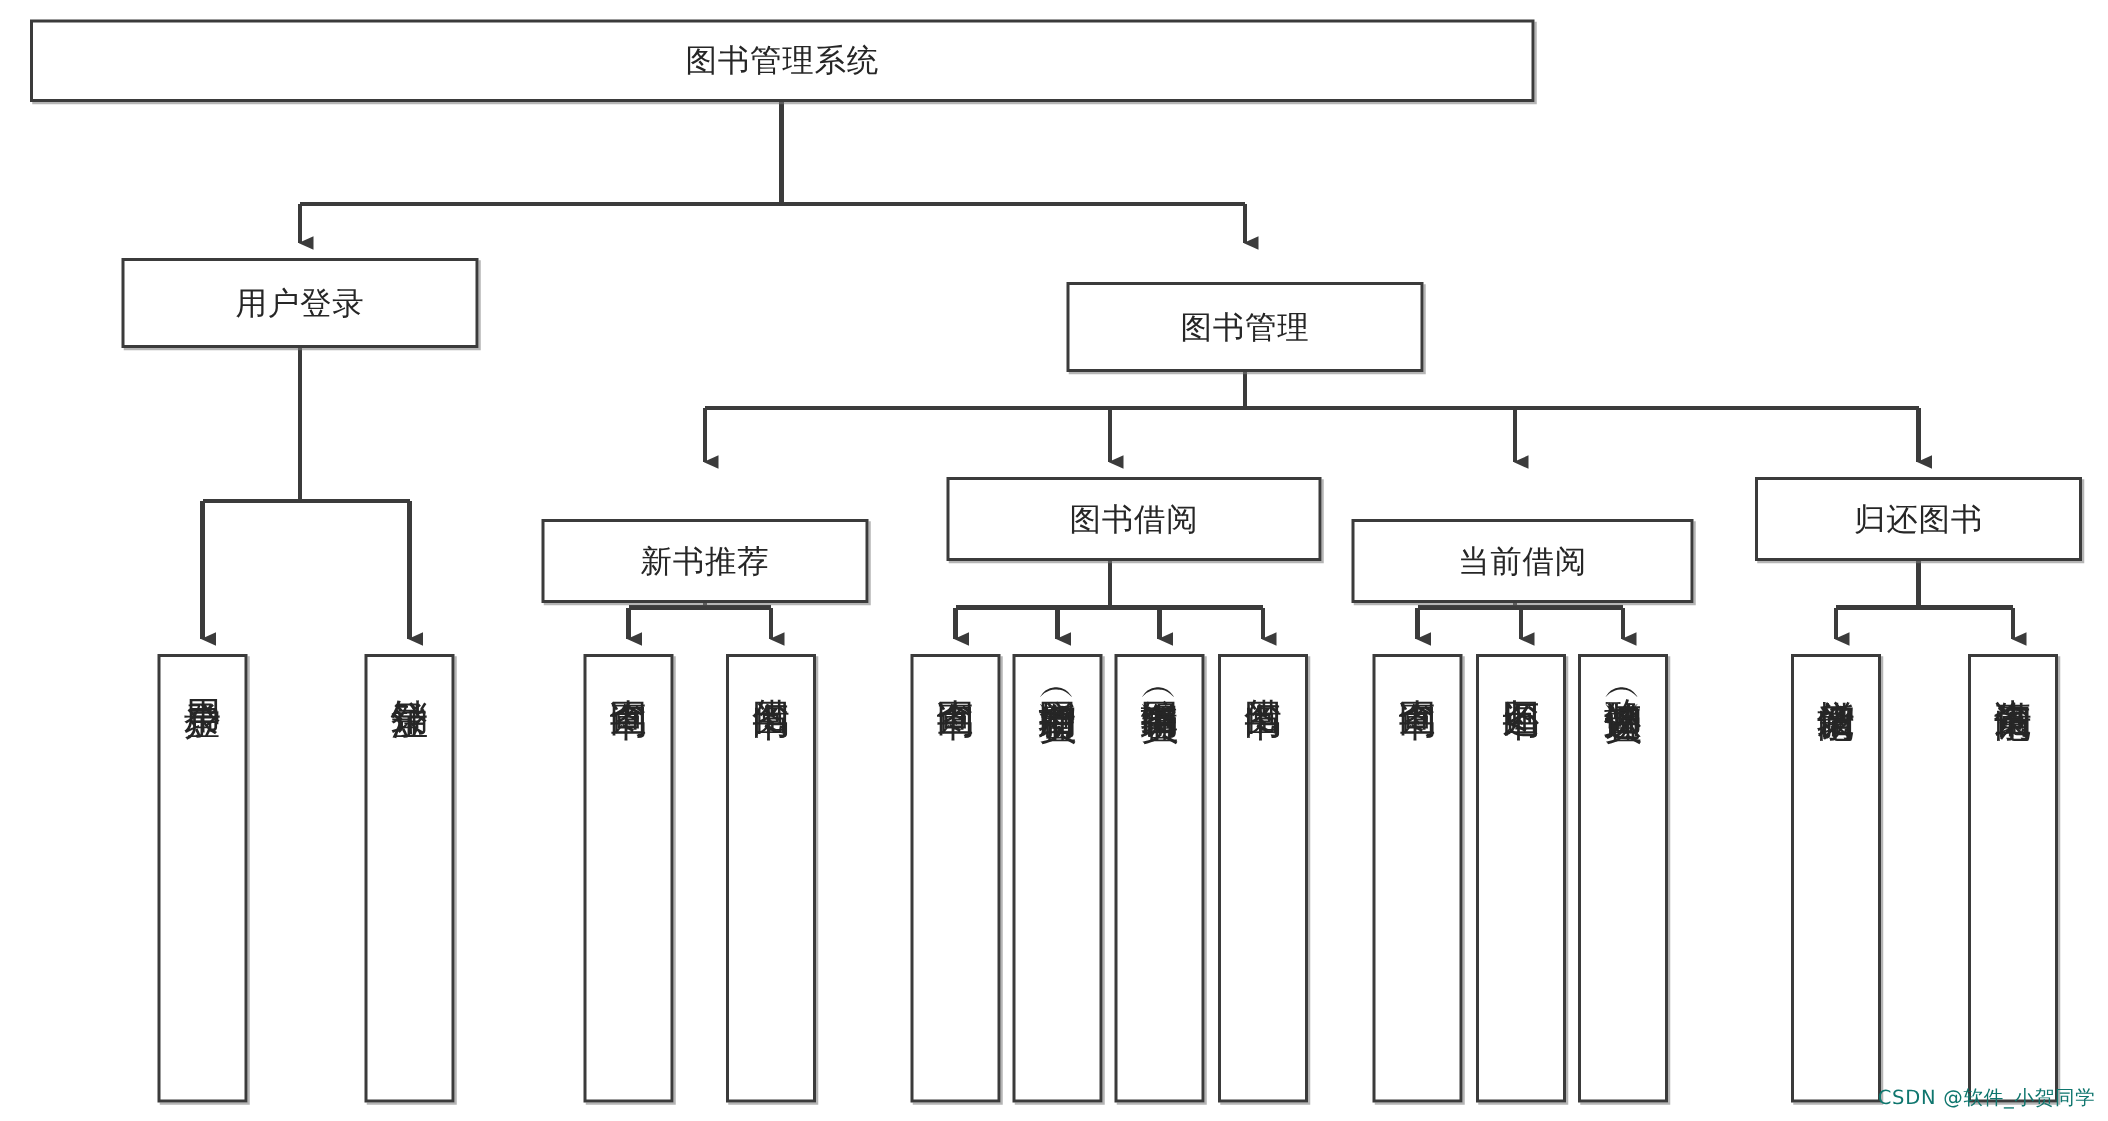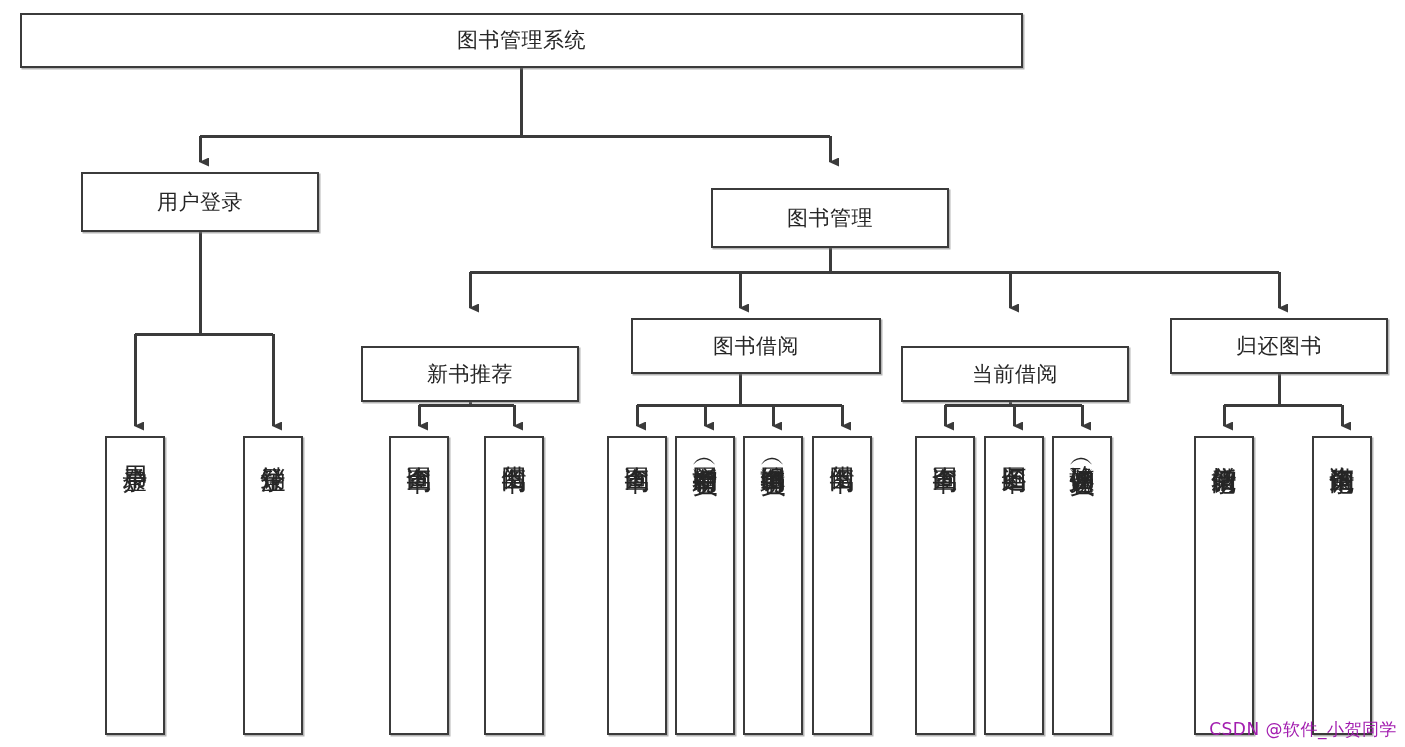--- a/index.html
+++ b/index.html
@@ -61,22 +61,22 @@
     white-space: normal;
     max-height: 285px;
   }
   .node.vertical.mid .node-label {
     max-height: 285px;
   }
   .watermark {
     position: absolute;
     right: 8px;
     bottom: 6px;
-    font-size: 17px;
-    color: #a21caf;
+    font-size: 13px;
+    color: #0f766e;
     letter-spacing: 0.5px;
     white-space: nowrap;
     user-select: none;
   }
 </style>
 </head>
 <body>
 
 <div id="diagram-root">
 

